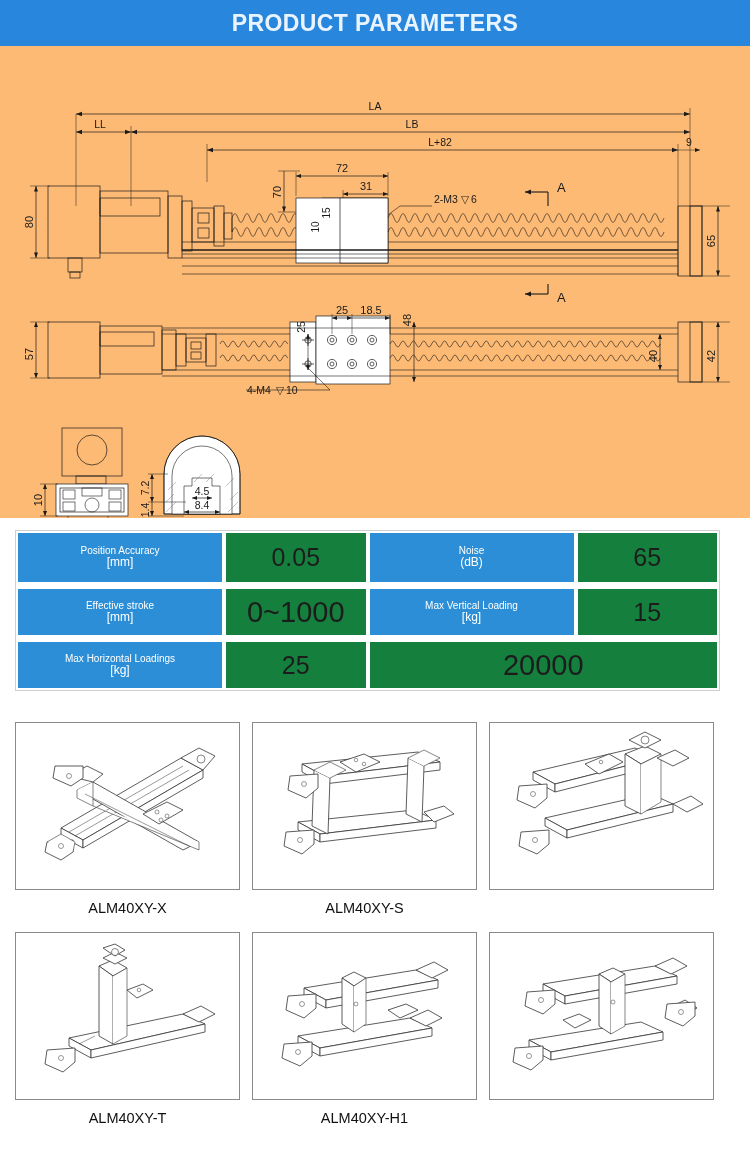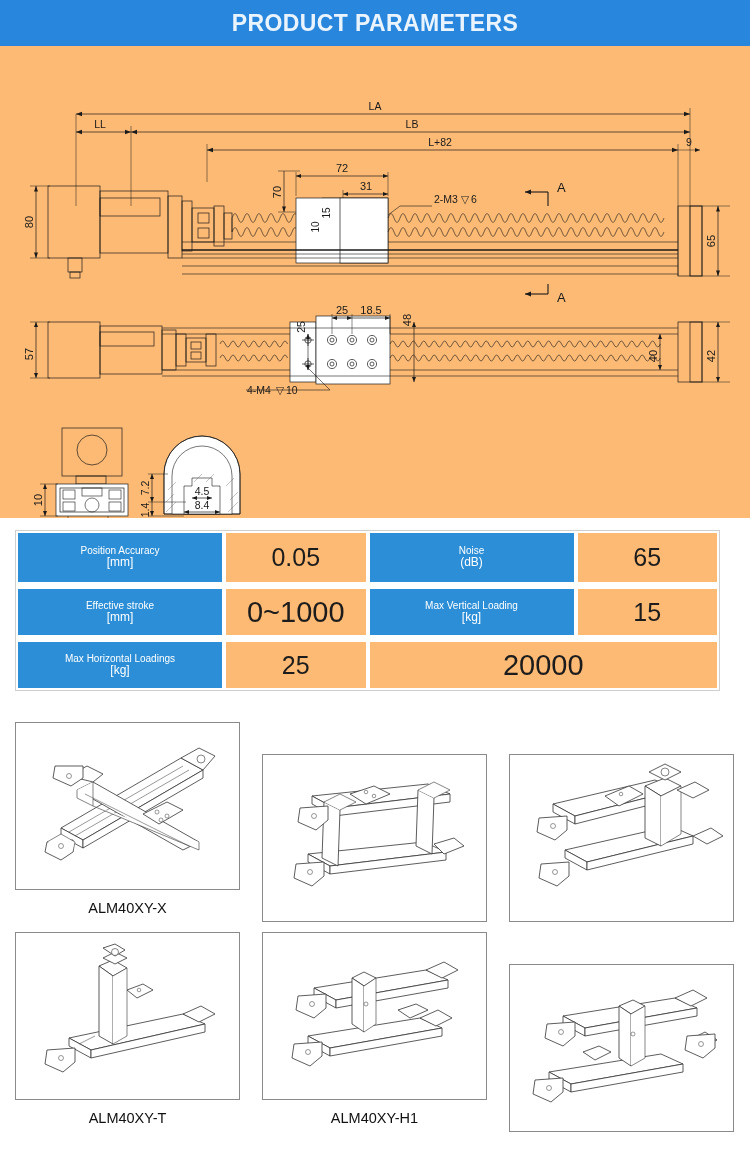--- a/index.html
+++ b/index.html
@@ -66,40 +66,40 @@
     display: flex;
     flex-direction: column;
     align-items: center;
     justify-content: center;
     line-height: 1.12;
     border: 2px solid #ffffff;
   }
   .param-label .l1 { font-size: 10px; }
   .param-label .l2 { font-size: 12px; }
   .param-value {
-    background: #fdba74;
+    background: #15803d;
     flex: 1 1 auto;
     display: flex;
     align-items: center;
     justify-content: center;
     color: #1c1c1c;
     font-size: 25px;
     border: 2px solid #ffffff;
     font-family: "Liberation Sans", sans-serif;
   }
   .param-value.small { font-size: 29px; }
 
   
   .gallery {
     position: absolute;
     left: 15px;
     top: 722px;
     width: 720px;
   }
-  .gal-row { display: flex; gap: 22px; margin-bottom: 10px; align-items: flex-end; }
+  .gal-row { display: flex; gap: 12px; margin-bottom: 10px; }
   .gal-cell { width: 225px; }
   .gal-frame {
     width: 225px;
     height: 168px;
     border: 1px solid #8a8a8a;
     background: #ffffff;
     display: flex;
     align-items: center;
     justify-content: center;
     overflow: hidden;
@@ -559,20 +559,21 @@
                 <path d="M22,42 L20,56 L38,64 L50,54 L50,40 Z"></path>
                 <circle cx="36" cy="50" r="2.5" stroke-width="0.5"></circle>
                 <path d="M72,28 L96,20 L112,28 L88,38 Z"></path>
                 <circle cx="88" cy="26" r="1.8" stroke-width="0.5"></circle>
                 <circle cx="96" cy="30" r="1.8" stroke-width="0.5"></circle>
                 <path d="M156,78 L176,72 L186,80 L166,88 Z"></path>
               </g>
             </g>
           </svg>
         </div>
+        <div class="gal-caption">ALM40XY-S</div>
       </div>
 
       <div class="gal-cell">
         <div class="gal-frame">
           <svg width="210" height="156" viewBox="0 0 210 156">
             <g stroke="#333" fill="#fff" stroke-width="0.8" stroke-linejoin="round">
               <g transform="translate(8,4)">
                 <path d="M28,40 L130,16 L152,26 L50,52 Z"></path>
                 <path d="M28,40 L28,48 L50,60 L50,52 Z"></path>
                 <path d="M50,52 L152,26 L152,34 L50,60 Z"></path>

